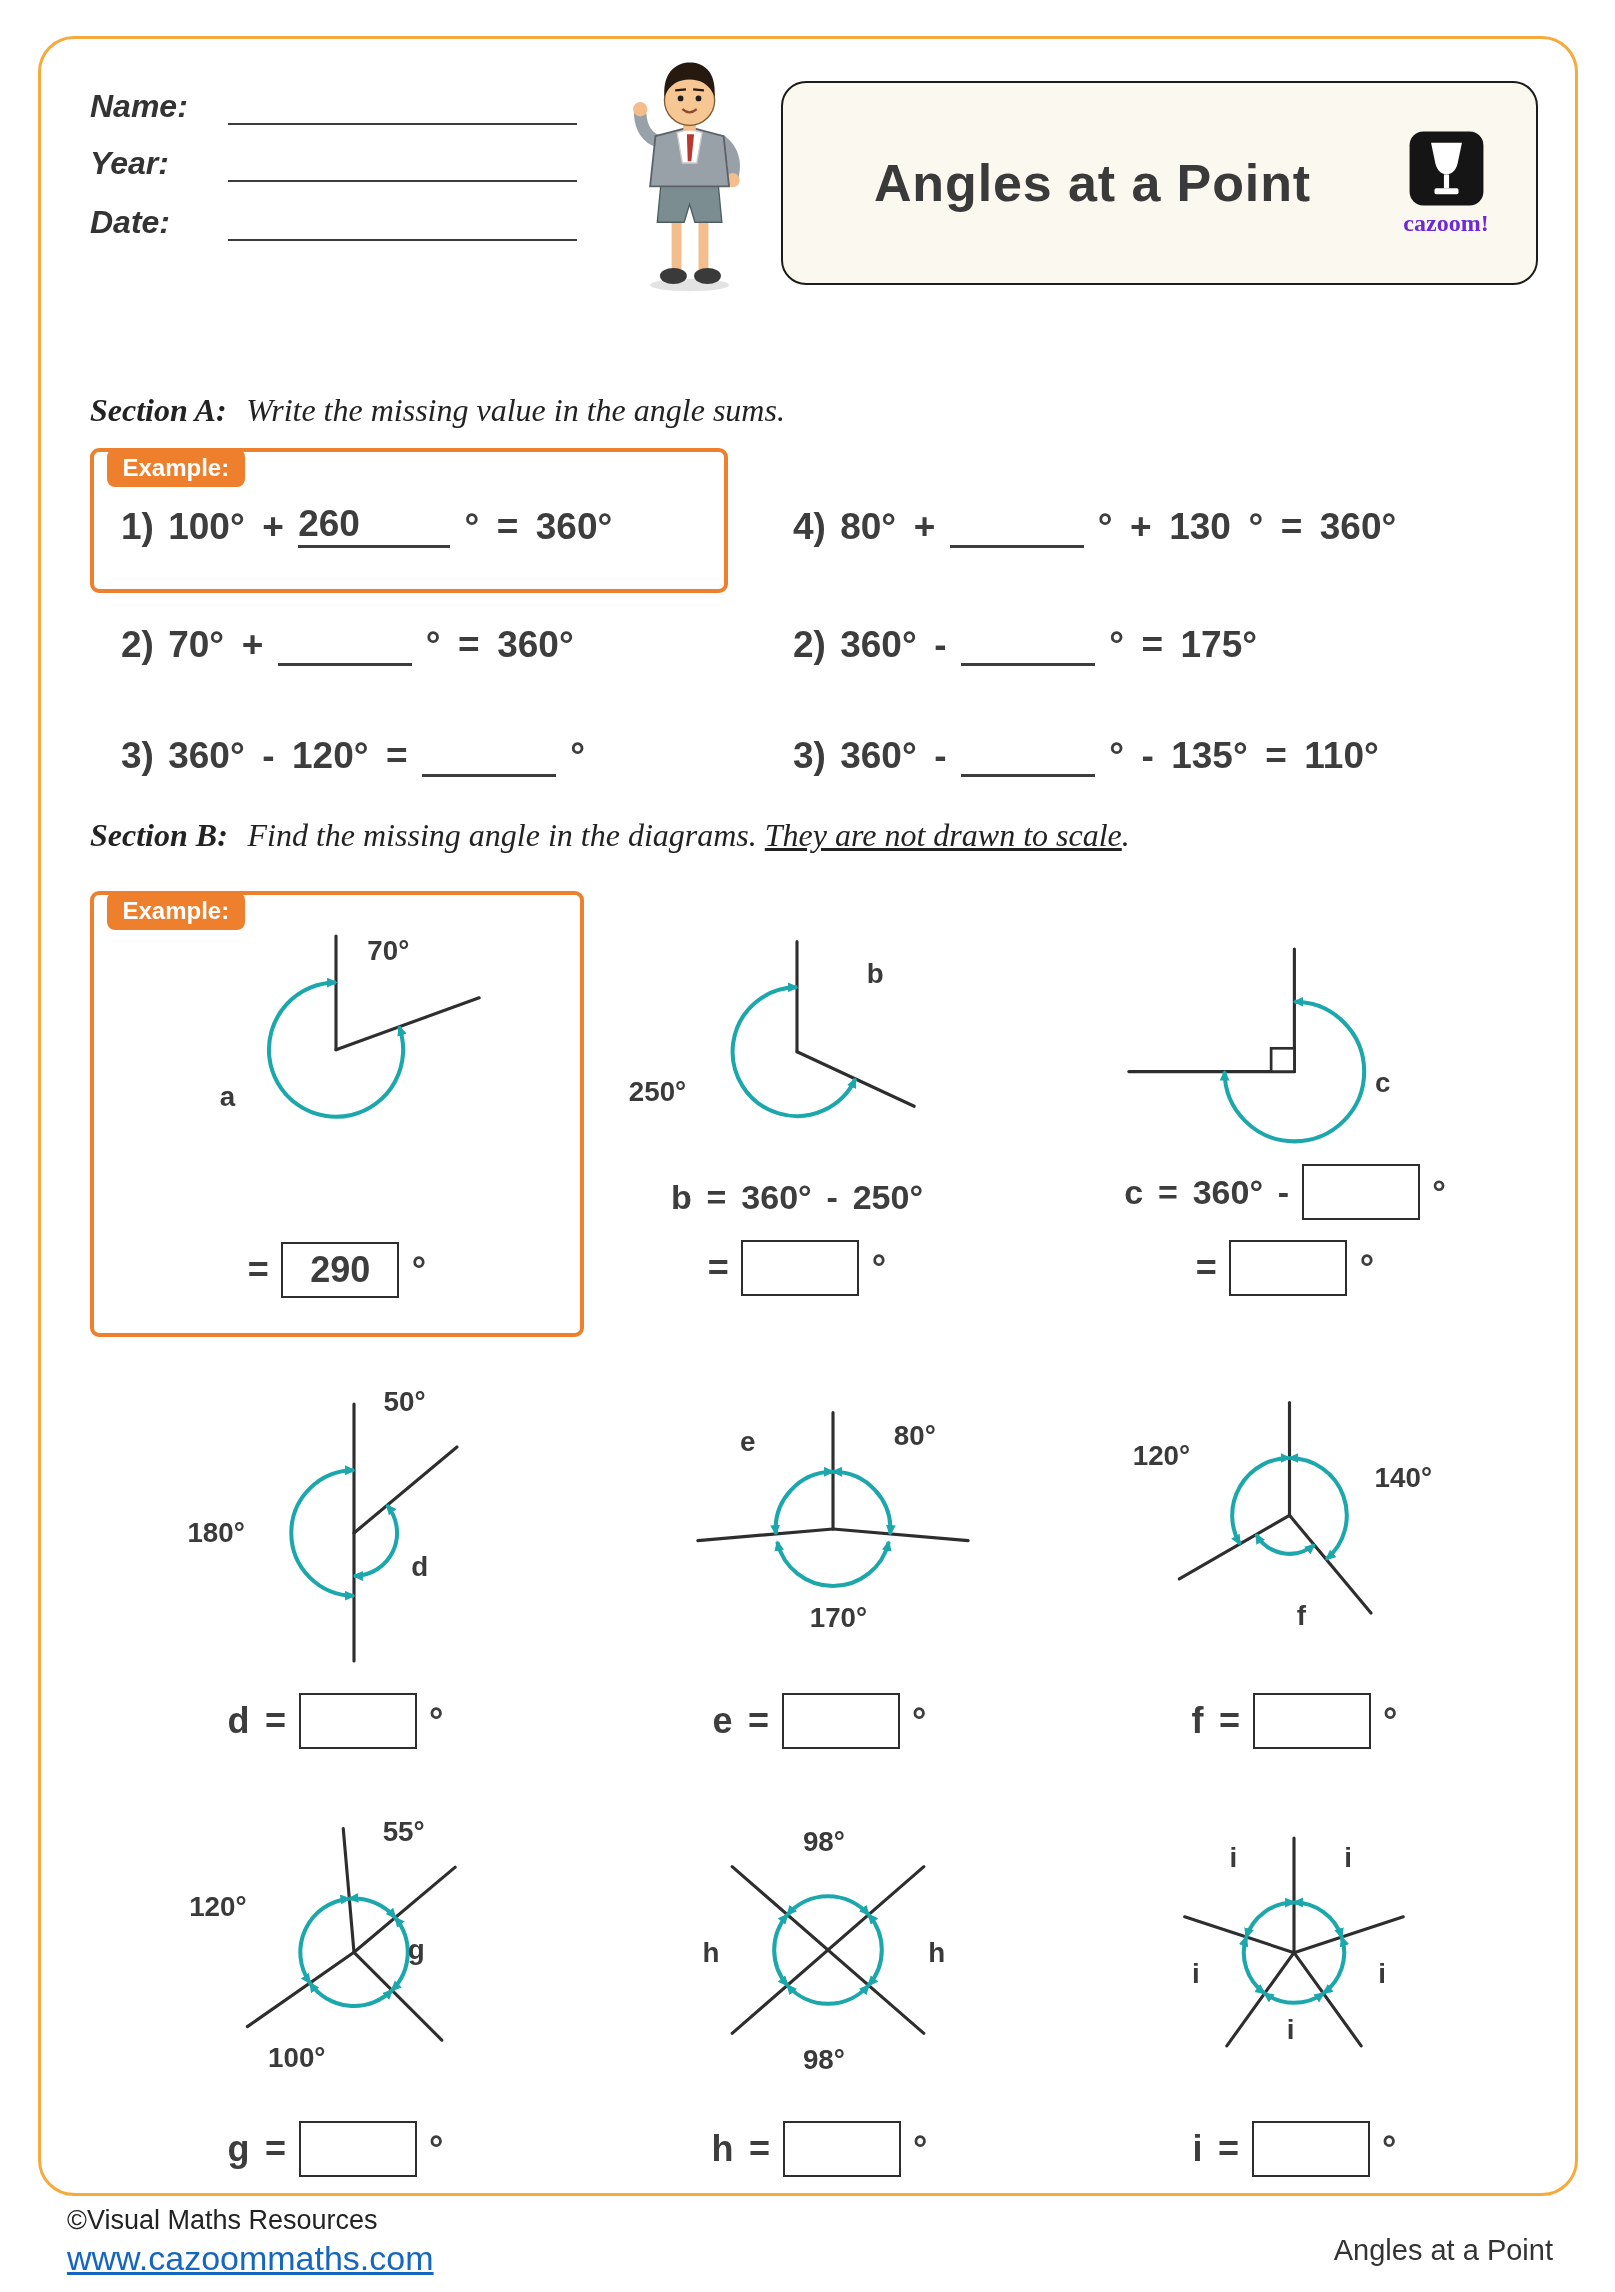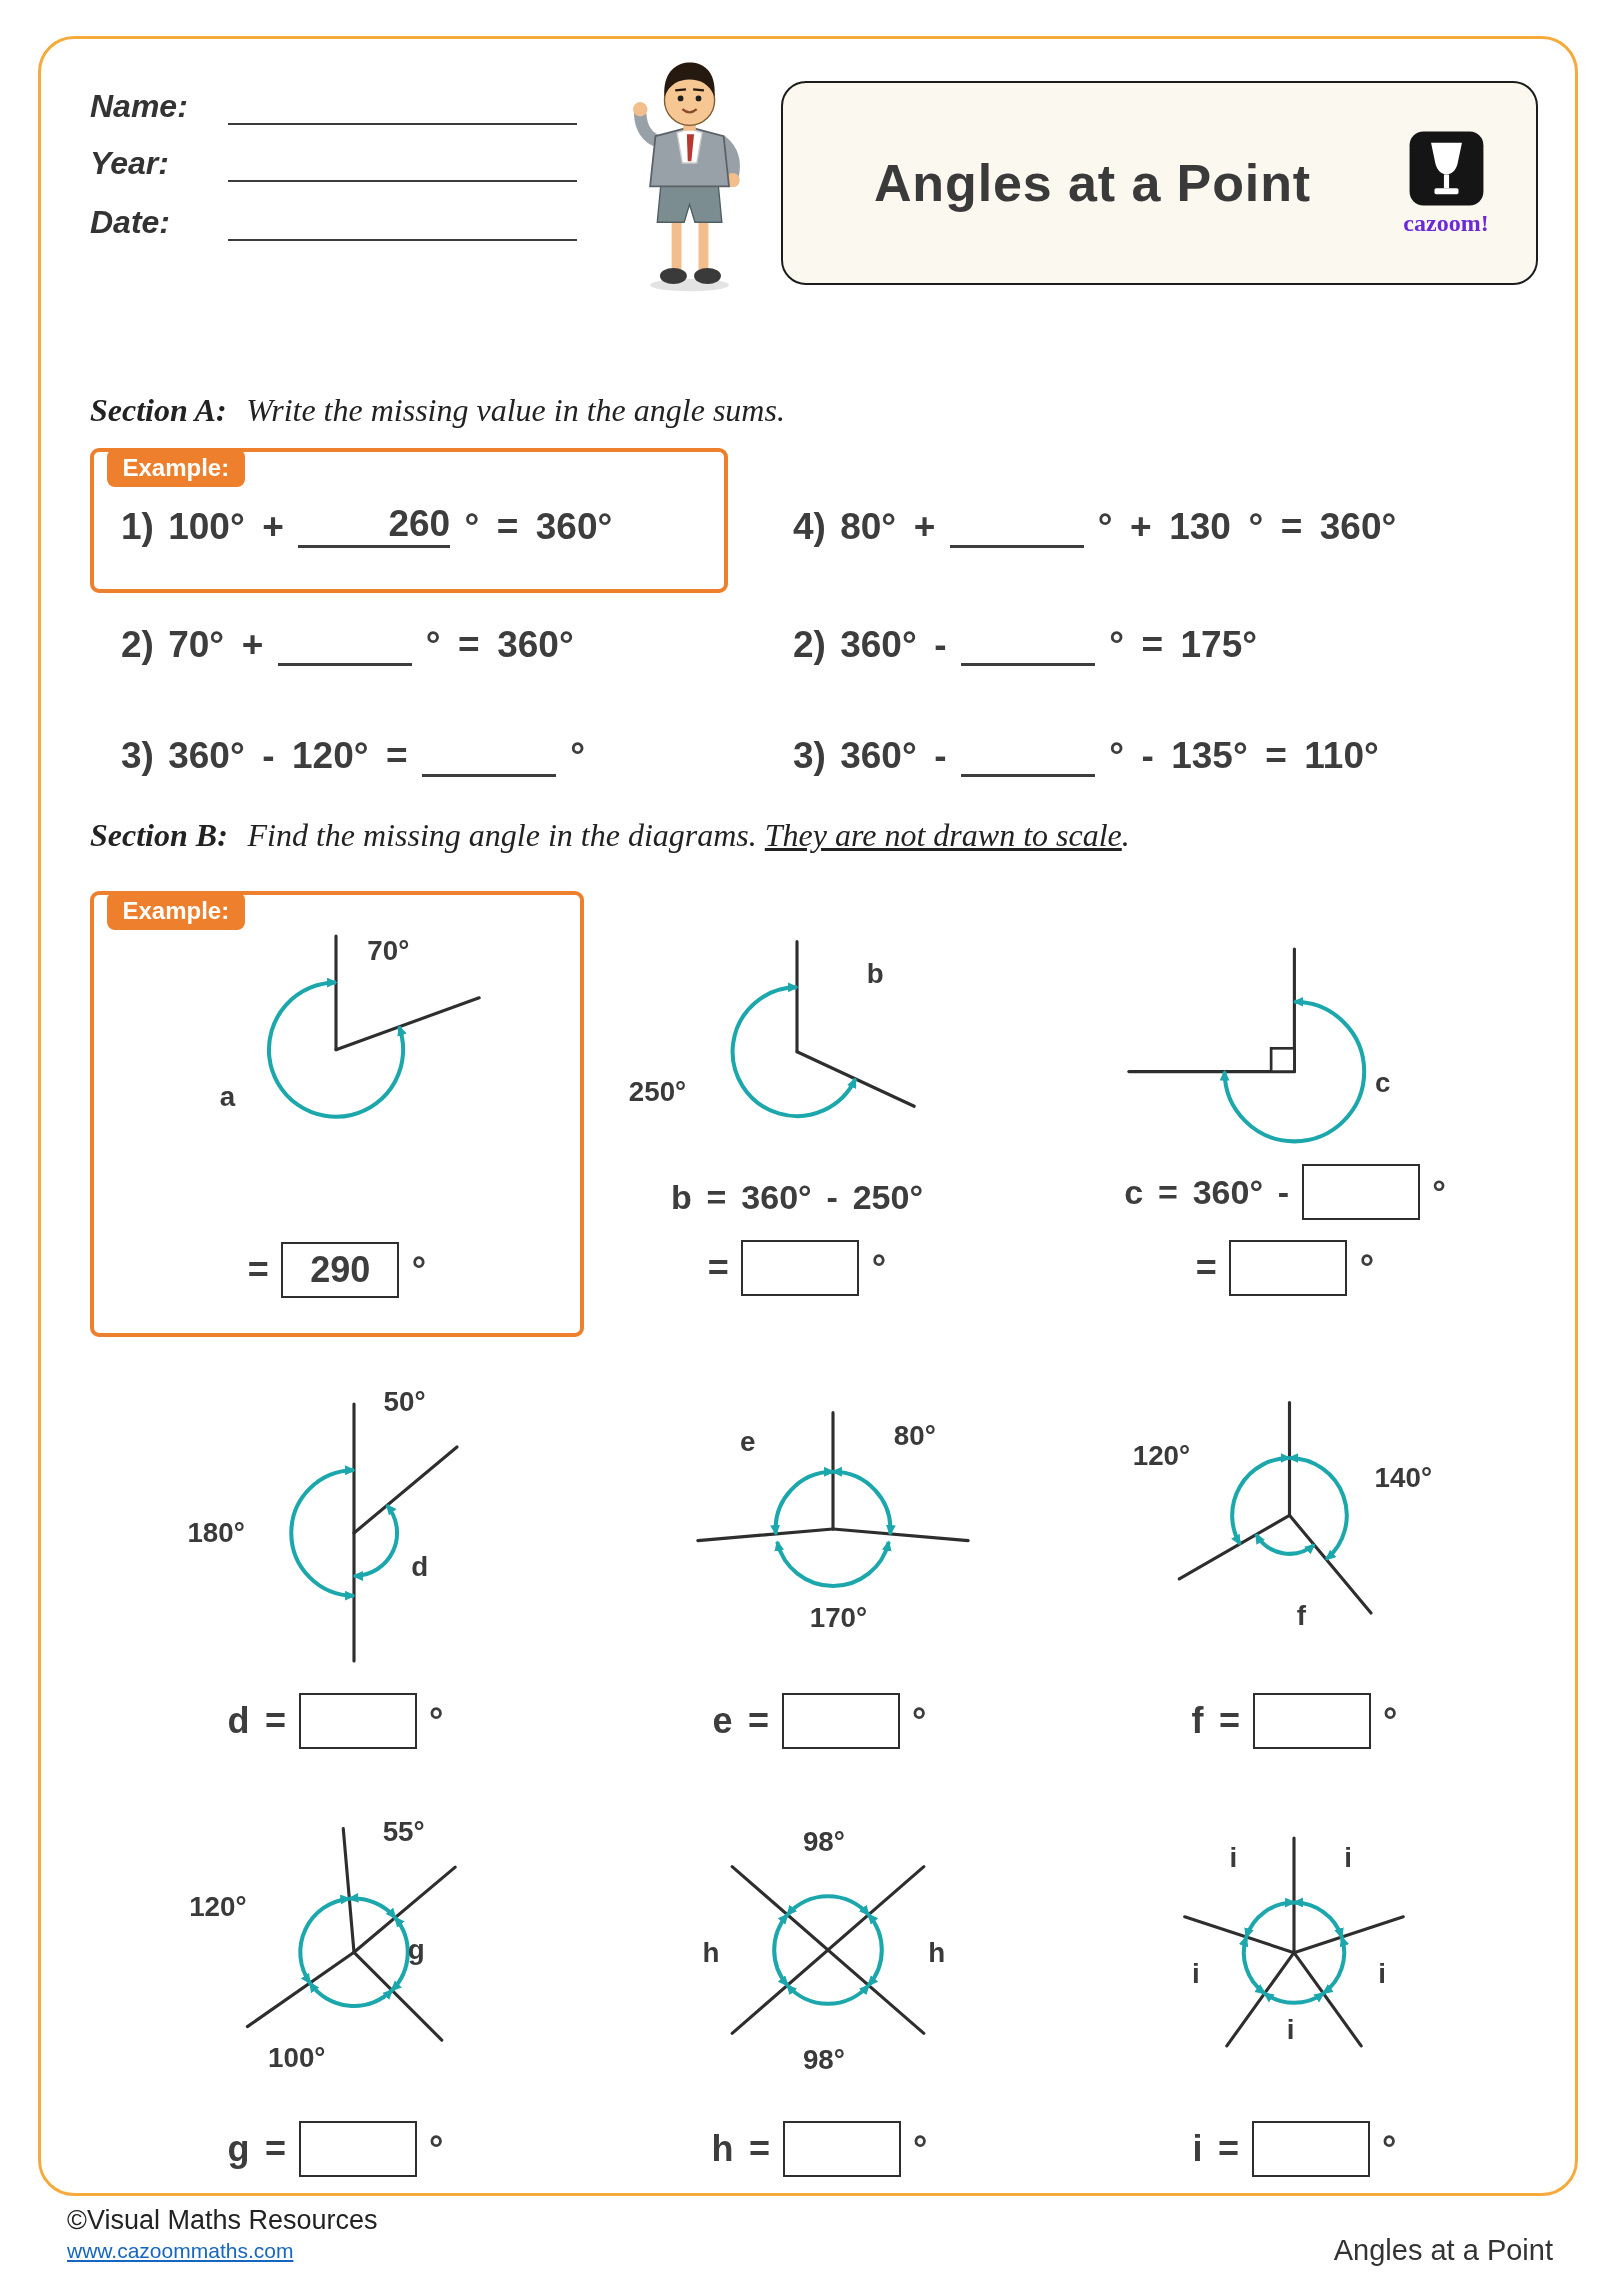--- a/index.html
+++ b/index.html
@@ -30,21 +30,21 @@
   
   .intro { position:absolute; left:90px; top:333px; font-size:34px; font-weight:bold; color:#333; }
   .sechdr { position:absolute; left:90px; font-family:"Liberation Serif",serif; font-style:italic; font-size:32px; color:#222; }
   .sechdr .seclabel { font-weight:bold; margin-right:19.7px; }
   .uline { text-decoration:underline; }
 
   
   .prob { position:absolute; display:flex; align-items:flex-end; gap:14.3px;
           font-size:37px; font-weight:bold; color:#3d3d3d; word-spacing:7.2px; }
   .blank { display:inline-block; width:134px; height:48px; border-bottom:3.1px solid #3d3d3d;
-           text-align:right; line-height:48px; word-spacing:0; }
+           text-align:left; line-height:48px; word-spacing:0; }
   .blank.filled { width:152px; }
 
   
   .exbox { position:absolute; border:4.5px solid #EE7F2D; border-radius:9px; background:#fff; }
   .extab { position:absolute; top:-21.5px; left:12.5px; background:#EE7F2D; color:#fff;
            font-weight:bold; font-size:24px; padding:5.4px 16px; border-radius:8px;margin-top:18px; }
 
   
   .diag { position:absolute; }
   .diag line.ray { stroke:#2e2e2e; stroke-width:3.5; stroke-linecap:round; }
@@ -52,21 +52,21 @@
   .diag text { font-family:"Liberation Sans",sans-serif; font-weight:bold; font-size:31px; fill:#3a3a3a; }
   .eqrow { position:absolute; display:flex; align-items:center; justify-content:center; gap:12.5px;
            font-size:34px; font-weight:bold; color:#3d3d3d; word-spacing:5.4px; }
   .ansrow { position:absolute; display:flex; align-items:center; justify-content:center; gap:12.5px;
             font-size:36px; font-weight:bold; color:#3d3d3d; word-spacing:5.4px; }
   .wbox { width:118px; height:56px; border:2.7px solid #2e2e2e; background:#fff;
           display:flex; align-items:center; justify-content:center; font-size:36px; font-weight:bold; }
 
   
   .foot-copy { position:absolute; left:67px; top:2205px; font-size:27px; color:#222; }
-  .foot-url  { position:absolute; left:67px; top:2239px; font-size:21px; color:#1566C0; text-decoration:underline; }
+  .foot-url  { position:absolute; left:67px; top:2239px; font-size:34px; color:#1566C0; text-decoration:underline; }
   .foot-title{ position:absolute; right:63px; top:2234px; font-size:29px; color:#333; }
 </style>
 </head>
 <body>
 
 <svg width="0" height="0" style="position:absolute" aria-hidden="true">
   <defs>
     <marker id="mE" markerWidth="16" markerHeight="14" refX="10" refY="5.5" orient="auto" markerUnits="userSpaceOnUse">
       <path d="M0 0 L12 5.5 L0 11 Z" fill="#1BA7AC"></path>
     </marker>

